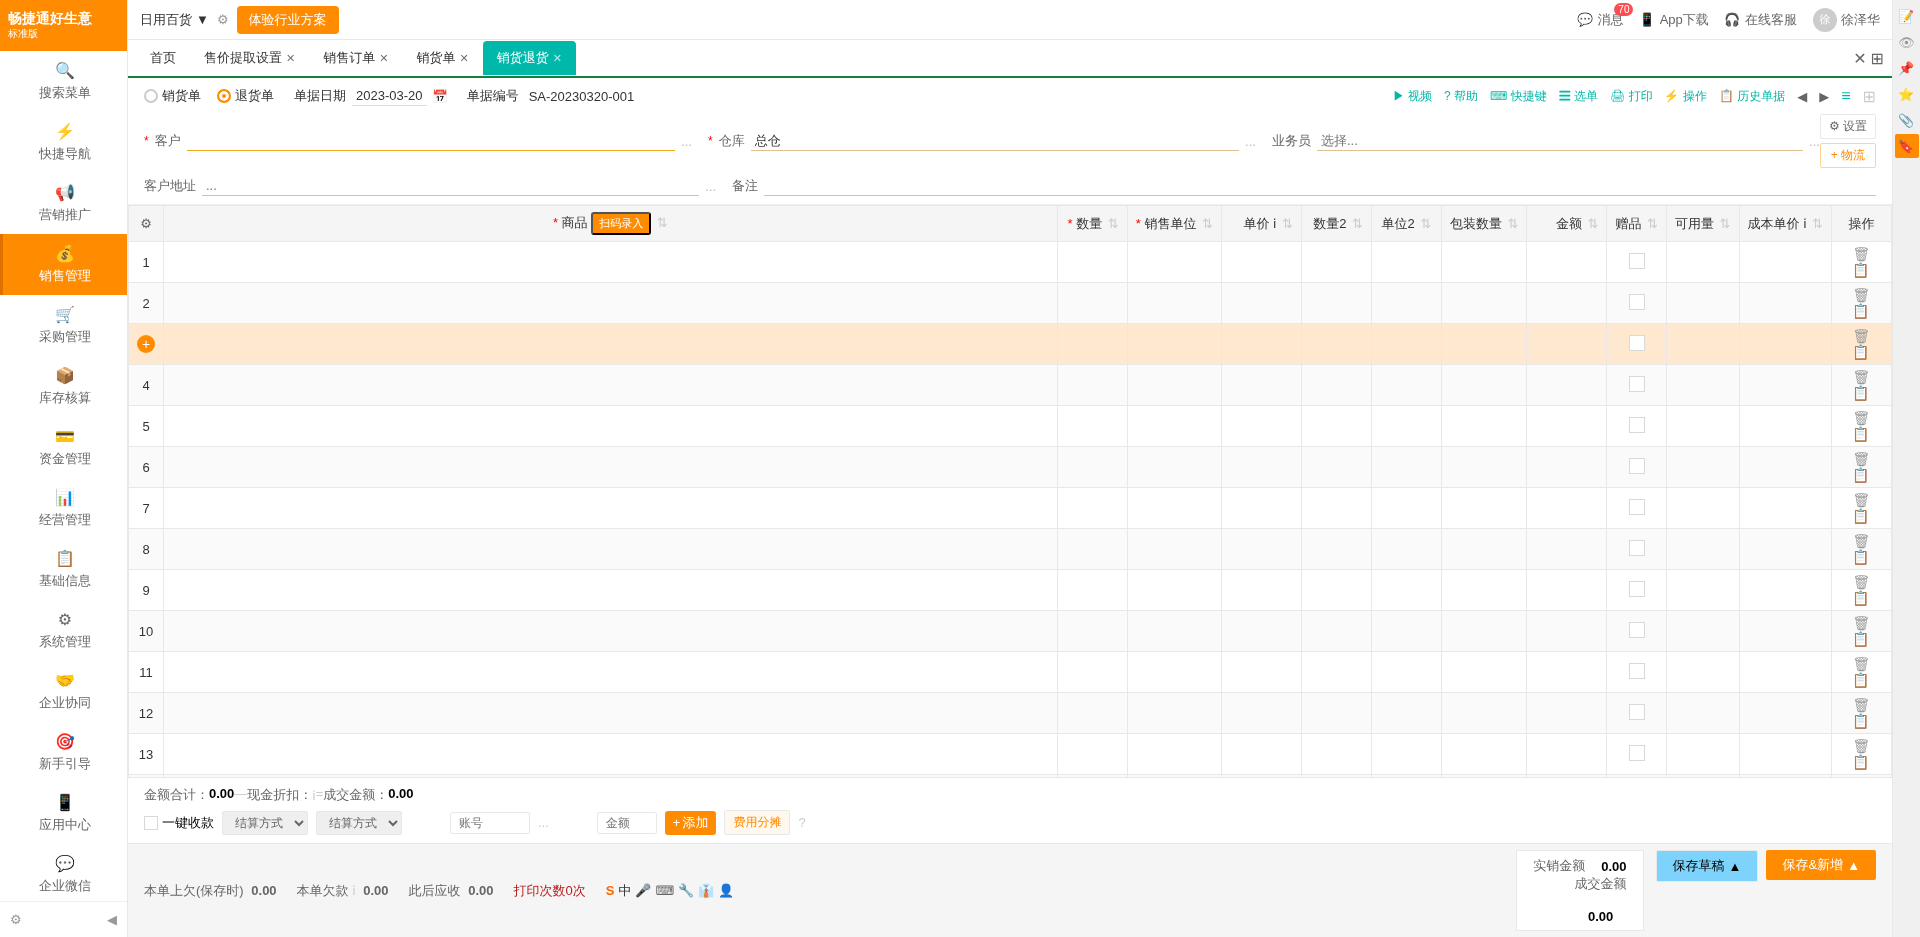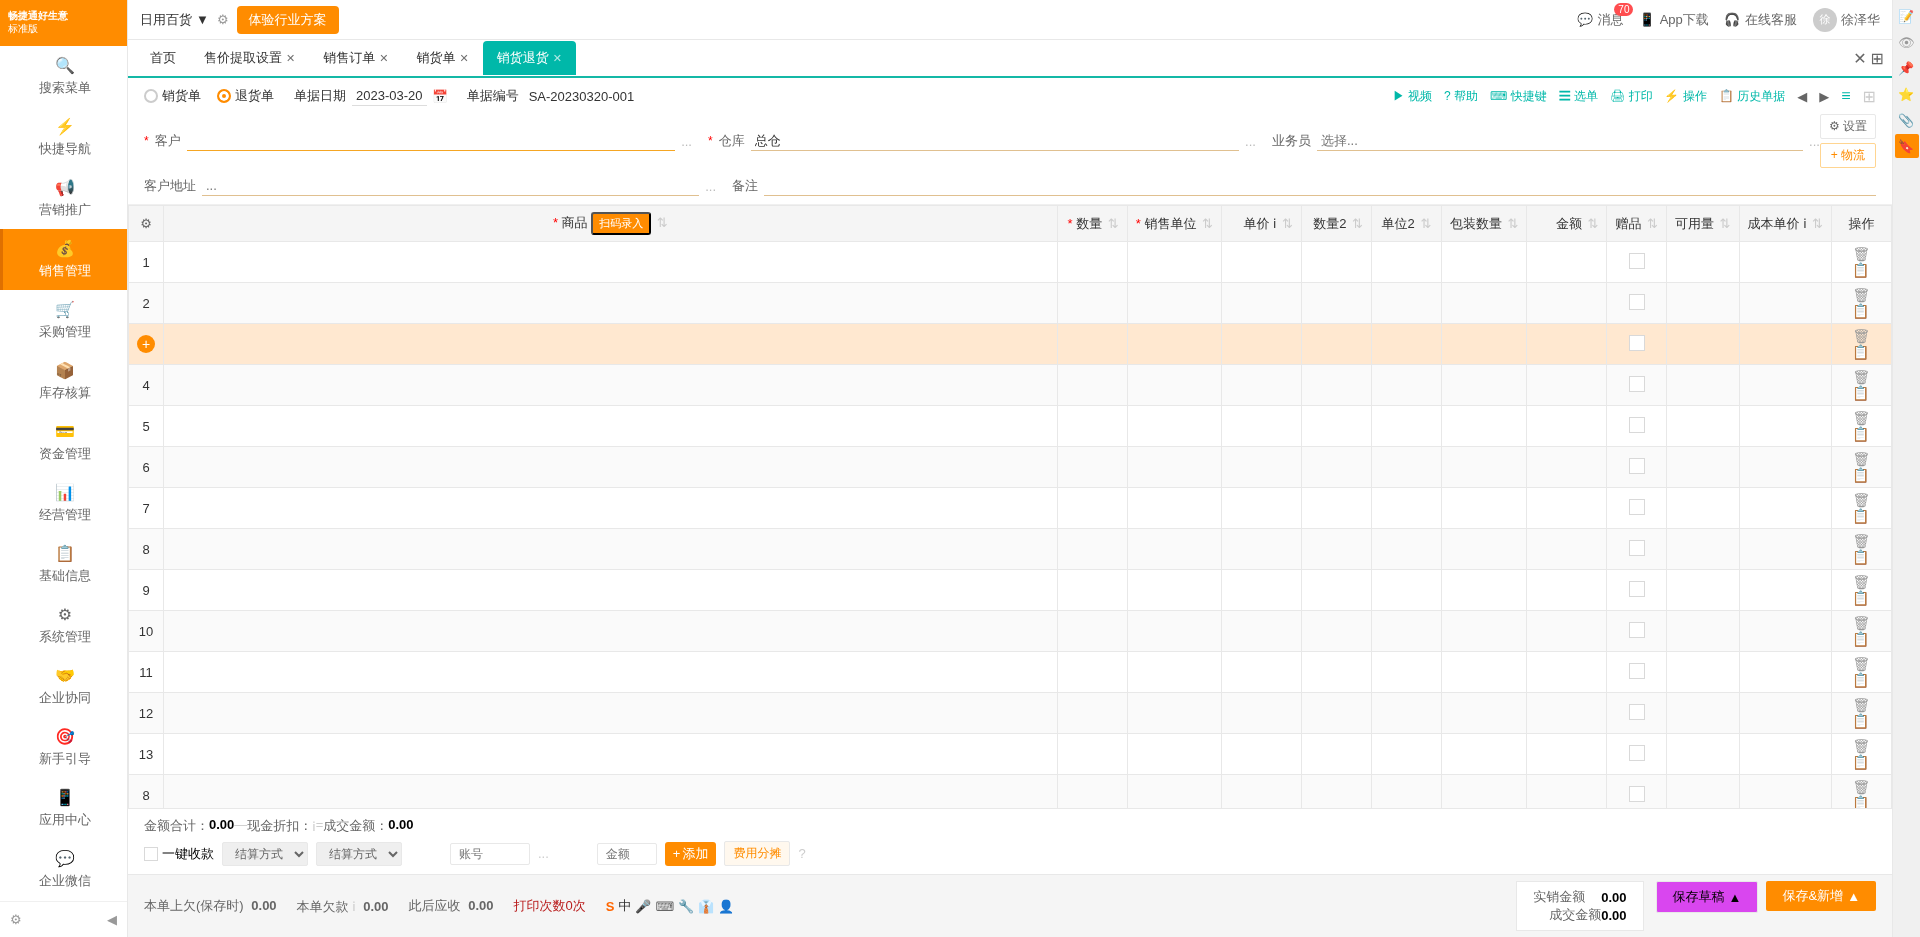--- a/index.html
+++ b/index.html
@@ -1,21 +1,21 @@
 <!DOCTYPE html>
 <html><head>
   <meta charset="utf-8">
   <style>
     * { box-sizing: border-box; margin: 0; padding: 0; font-family: 'Microsoft YaHei', Arial, sans-serif; font-size: 13px; }
     body { background: #f5f5f5; display: flex; height: 937px; overflow: hidden; }
 
     
     .sidebar { width: 128px; background: #fff; display: flex; flex-direction: column; border-right: 1px solid #e8e8e8; flex-shrink: 0; }
     .sidebar-logo { background: #ff8c00; padding: 10px 8px; display: flex; align-items: center; gap: 6px; }
-    .sidebar-logo-text { color: #fff; font-size: 10px; font-weight: bold; line-height: 1.2; }
+    .sidebar-logo-text { color: #fff; font-size: 14px; font-weight: bold; line-height: 1.2; }
     .sidebar-logo-sub { color: #fff; font-size: 10px; }
     .sidebar-nav { flex: 1; overflow-y: auto; }
     .sidebar-item { display: flex; flex-direction: column; align-items: center; padding: 10px 4px; cursor: pointer; color: #666; font-size: 12px; gap: 4px; border-left: 3px solid transparent; }
     .sidebar-item.active { background: #ff8c00; color: #fff; border-left-color: #e07000; }
     .sidebar-item .icon { font-size: 16px; }
     .sidebar-footer { padding: 10px; display: flex; justify-content: space-between; align-items: center; border-top: 1px solid #f0f0f0; }
 
     
     .main { flex: 1; display: flex; flex-direction: column; overflow: hidden; }
 
@@ -24,21 +24,21 @@
     .topbar-left { display: flex; align-items: center; gap: 8px; }
     .topbar-select { display: flex; align-items: center; gap: 4px; color: #333; font-size: 13px; cursor: pointer; }
     .topbar-btn { background: #ff8c00; color: #fff; border: none; border-radius: 4px; padding: 5px 12px; cursor: pointer; font-size: 13px; }
     .topbar-right { display: flex; align-items: center; gap: 16px; color: #666; font-size: 13px; }
     .topbar-msg { position: relative; cursor: pointer; }
     .topbar-badge { position: absolute; top: -8px; right: -10px; background: #ff4d4f; color: #fff; border-radius: 10px; font-size: 10px; padding: 1px 4px; }
     .topbar-user { display: flex; align-items: center; gap: 4px; cursor: pointer; }
     .avatar { width: 24px; height: 24px; border-radius: 50%; background: #ccc; display: flex; align-items: center; justify-content: center; font-size: 11px; color: #fff; }
 
     
-    .tabs { background: #fff; display: flex; align-items: center; padding: 0 8px; border-bottom: 2px solid #14b8a6; flex-shrink: 0; height: 38px; }
+    .tabs { background: #fff; display: flex; align-items: center; padding: 0 8px; border-bottom: 2px solid #15803d; flex-shrink: 0; height: 38px; }
     .tab { padding: 8px 14px; cursor: pointer; color: #333; font-size: 13px; display: flex; align-items: center; gap: 4px; white-space: nowrap; }
     .tab.active { background: #00b8a9; color: #fff; border-radius: 4px 4px 0 0; }
     .tab-close { font-size: 11px; opacity: 0.7; cursor: pointer; }
     .tabs-actions { margin-left: auto; display: flex; gap: 4px; }
     .tabs-actions span { cursor: pointer; color: #666; font-size: 16px; }
     .form-radio-group { display: flex; align-items: center; gap: 16px; }
     .radio-item { display: flex; align-items: center; gap: 4px; cursor: pointer; font-size: 13px; color: #333; }
     .radio-circle { width: 14px; height: 14px; border-radius: 50%; border: 2px solid #ccc; display: inline-block; }
     .radio-circle.active { border-color: #ff8c00; background: #ff8c00; box-shadow: inset 0 0 0 3px #fff; }
     .form-date { display: flex; align-items: center; gap: 6px; color: #333; font-size: 13px; }
@@ -80,21 +80,21 @@
     .bottom-select { border: 1px solid #e8e8e8; padding: 3px 8px; border-radius: 2px; font-size: 12px; color: #666; cursor: pointer; }
     .bottom-input { border: 1px solid #e8e8e8; padding: 3px 8px; border-radius: 2px; font-size: 12px; width: 80px; margin-left: 40px; }
     .bottom-add-btn { background: #ff8c00; color: #fff; border: none; border-radius: 3px; padding: 3px 8px; cursor: pointer; font-size: 12px; display: flex; align-items: center; gap: 2px; }
     .bottom-split-btn { border: 1px solid #e8e8e8; background: #fff8ee; padding: 3px 8px; cursor: pointer; font-size: 12px; border-radius: 2px; color: #ff8c00; }
 
     
     .footer-bar { background: #f5f5f5; border-top: 1px solid #e8e8e8; padding: 6px 16px; display: flex; align-items: center; justify-content: space-between; flex-shrink: 0; }
     .footer-info { display: flex; gap: 20px; font-size: 12px; color: #666; align-items: center; }
     .footer-btns { display: flex; gap: 8px; align-items: flex-start; }
     .footer-icons { display: flex; gap: 4px; align-items: center; }
-    .btn-save-draft { border: 1px solid #e8e8e8; background: #d946ef; padding: 6px 16px; cursor: pointer; font-size: 13px; border-radius: 2px; display: flex; align-items: center; gap: 4px; }
+    .btn-save-draft { border: 1px solid #e8e8e8; background: #7dd3fc; padding: 6px 16px; cursor: pointer; font-size: 13px; border-radius: 2px; display: flex; align-items: center; gap: 4px; }
     .btn-save-new { background: #ff8c00; color: #fff; border: none; padding: 6px 16px; cursor: pointer; font-size: 13px; border-radius: 2px; display: flex; align-items: center; gap: 4px; }
 
     
     .right-panel { width: 28px; background: #f0f0f0; display: flex; flex-direction: column; align-items: center; padding: 4px 0; gap: 2px; flex-shrink: 0; border-left: 1px solid #e8e8e8; }
     .right-panel-item { width: 24px; height: 24px; display: flex; align-items: center; justify-content: center; cursor: pointer; color: #999; font-size: 13px; border-radius: 2px; }
     .right-panel-item.active { background: #ff8c00; color: #fff; }
     .gear-icon { cursor: pointer; color: #666; }
 
     .content-inner { flex: 1; display: flex; flex-direction: column; overflow: hidden; position: relative; }
 
@@ -679,21 +679,21 @@
           <span style="cursor:pointer;">👔</span>
           <span style="cursor:pointer;">👤</span>
         </div>
       </div>
       <div class="footer-btns">
         <div style="background:#fff;border:1px solid #e8e8e8;padding:6px 16px;margin-right:4px;display:flex;flex-direction:column;align-items:flex-end;font-size:12px;">
           <div style="display:flex;gap:16px;align-items:center;">
             <span style="color:#666;">实销金额</span>
             <span style="font-weight:bold;">0.00</span>
           </div>
-          <div style="display:flex;align-items:center;">
+          <div style="display:flex;gap:16px;align-items:center;flex-direction:column;">
             <span style="color:#666;">成交金额</span>
             <span style="font-weight:bold;">0.00</span>
           </div>
         </div>
         <button class="btn-save-draft">
           <span>保存草稿</span>
           <span>▲</span>
         </button>
         <button class="btn-save-new">
           <span>保存&amp;新增</span>

